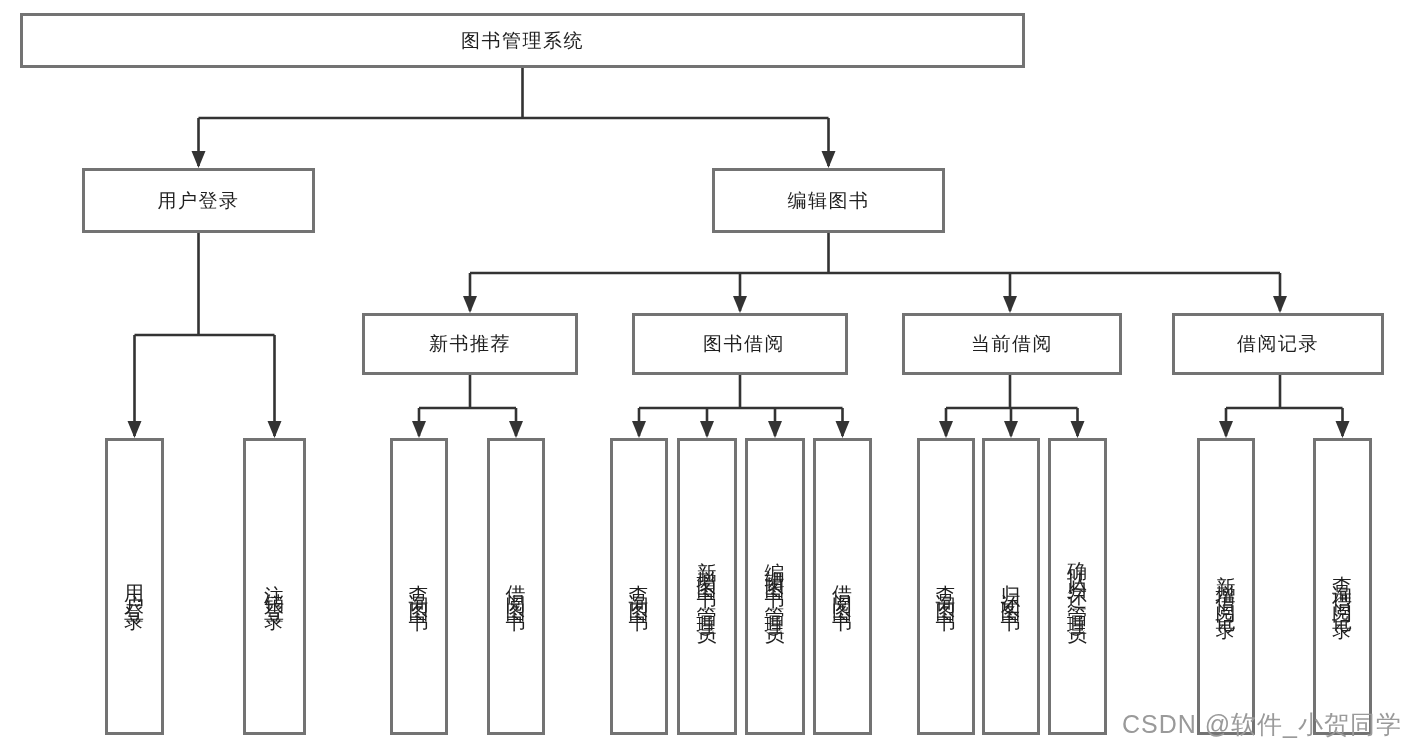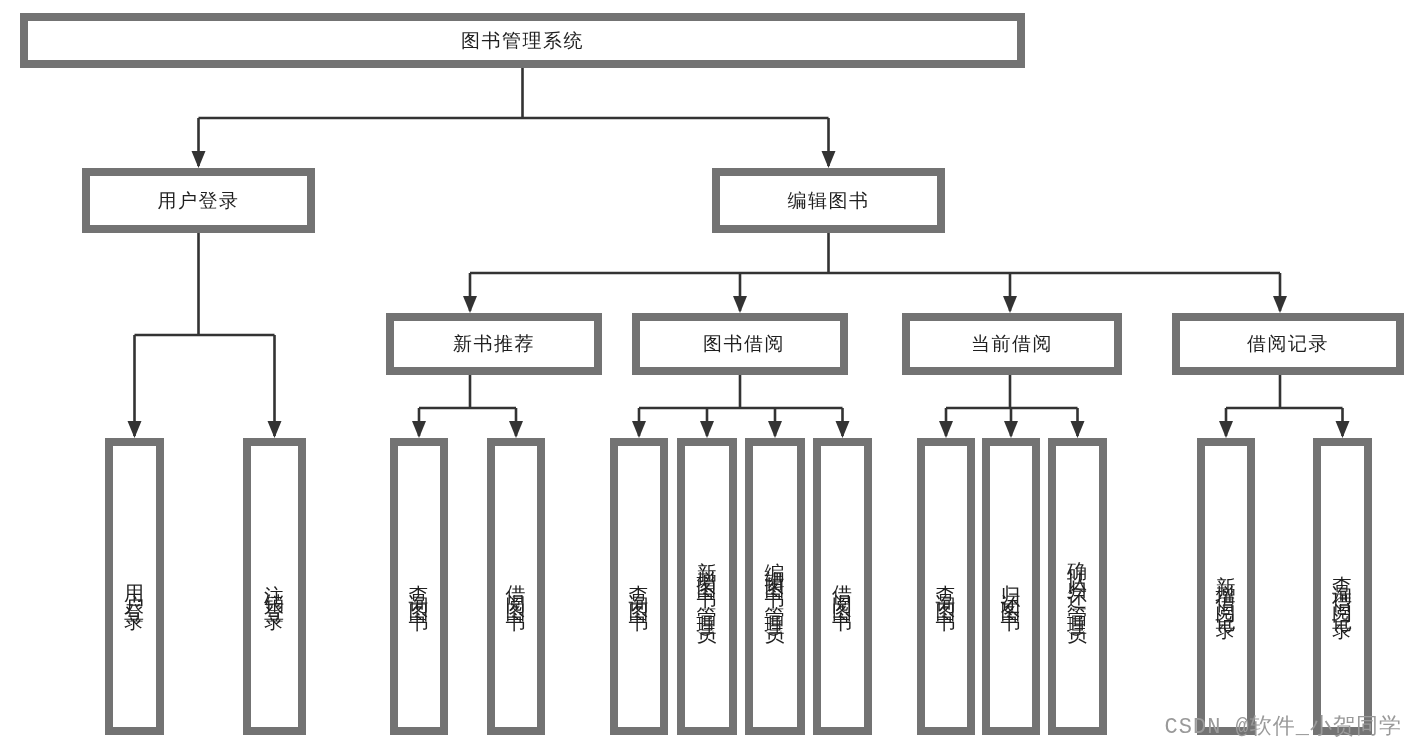--- a/index.html
+++ b/index.html
@@ -4,31 +4,31 @@
 <style>
   html, body { margin: 0; padding: 0; background: #ffffff; }
   body {
     width: 1405px; height: 747px; position: relative; overflow: hidden;
     font-family: "Liberation Sans", "DejaVu Sans", sans-serif;
   }
   #stage { position: absolute; left: 0; top: 0; width: 1405px; height: 747px; }
   #connectors { position: absolute; left: 0; top: 0; z-index: 1; }
   .node {
     position: absolute; box-sizing: border-box; z-index: 2;
-    border: 8px solid #737373; background: #ffffff; color: #1f1f1f;
+    border: 3px solid #737373; background: #ffffff; color: #1f1f1f;
     display: flex; align-items: center; justify-content: center;
   }
   .node.h .label { font-size: 19px; letter-spacing: 1.5px; white-space: nowrap; }
   .node.v .label {
     writing-mode: vertical-rl; text-orientation: mixed;
     font-size: 20px; letter-spacing: 9px; line-height: 1;
   }
   .watermark {
     position: absolute; right: 3px; bottom: 6px; z-index: 3;
-    font-size: 22px; color: #9a9a9a; letter-spacing: 1px; white-space: nowrap; font-family: Liberation Mono, monospace;
+    font-size: 25px; color: #9a9a9a; letter-spacing: 1px; white-space: nowrap;
   }
 </style>
 </head>
 <body>
 
 <div id="stage">
 
   <svg id="connectors" width="1405" height="747" viewBox="0 0 1405 747">
     <g stroke="#333333" stroke-width="2.6" fill="none">
 
@@ -76,30 +76,30 @@
     <span class="label">图书管理系统</span>
   </div>
 
   <div class="node h" style="left:82px; top:168px; width:233px; height:65px;">
     <span class="label">用户登录</span>
   </div>
   <div class="node h" style="left:712px; top:168px; width:233px; height:65px;">
     <span class="label">编辑图书</span>
   </div>
 
-  <div class="node h" style="left:362px; top:313px; width:216px; height:62px;margin-left:24px;">
+  <div class="node h" style="left:362px; top:313px; width:216px; height:62px;">
     <span class="label">新书推荐</span>
   </div>
   <div class="node h" style="left:632px; top:313px; width:216px; height:62px;padding-left:8px;">
     <span class="label">图书借阅</span>
   </div>
   <div class="node h" style="left:902px; top:313px; width:220px; height:62px;">
     <span class="label">当前借阅</span>
   </div>
-  <div class="node h" style="left:1172px; top:313px; width:232px; height:62px;">
+  <div class="node h" style="left:1172px; top:313px; width:212px; height:62px;">
     <span class="label">借阅记录</span>
   </div>
 
   <div class="node v" style="left:105px; top:438px; width:59px; height:297px;">
     <span class="label">用户登录</span>
   </div>
   <div class="node v" style="left:243px; top:438px; width:63px; height:297px;">
     <span class="label">注销登录</span>
   </div>
 

